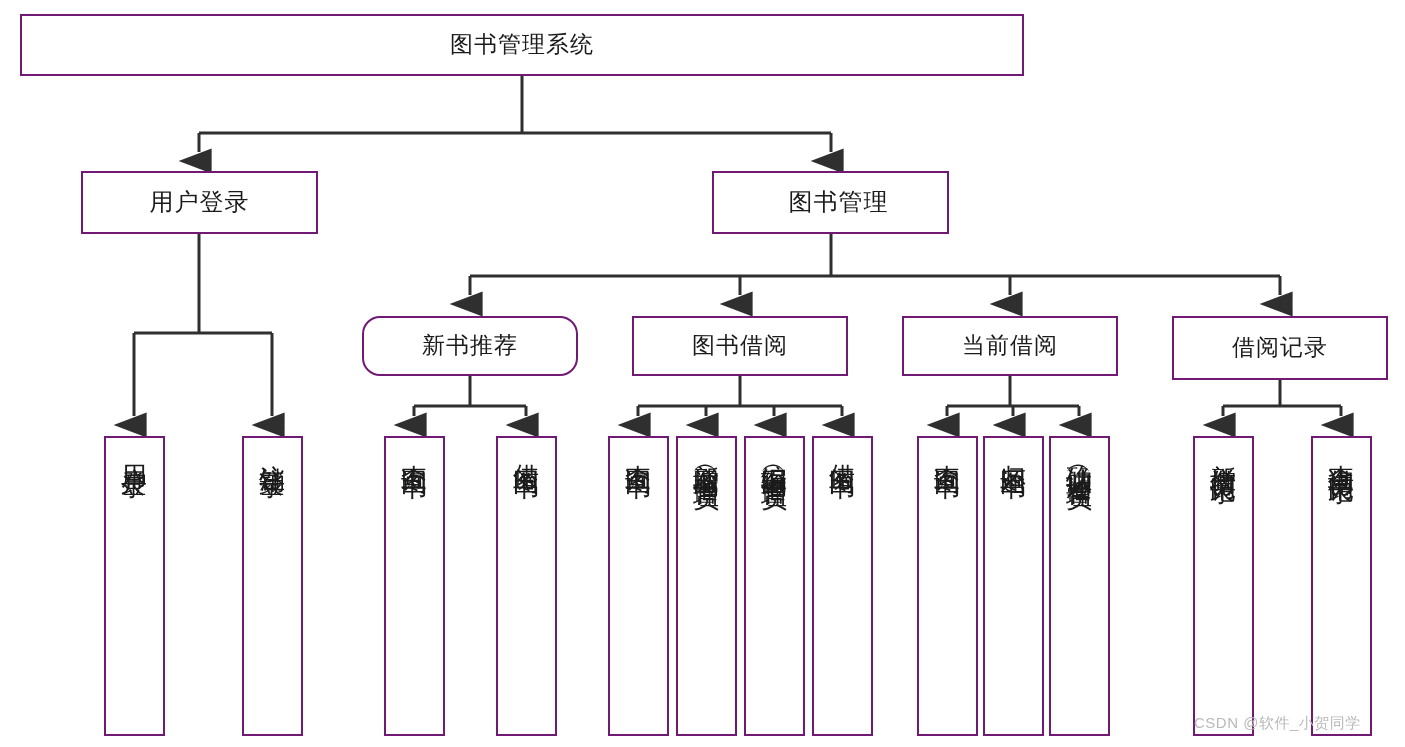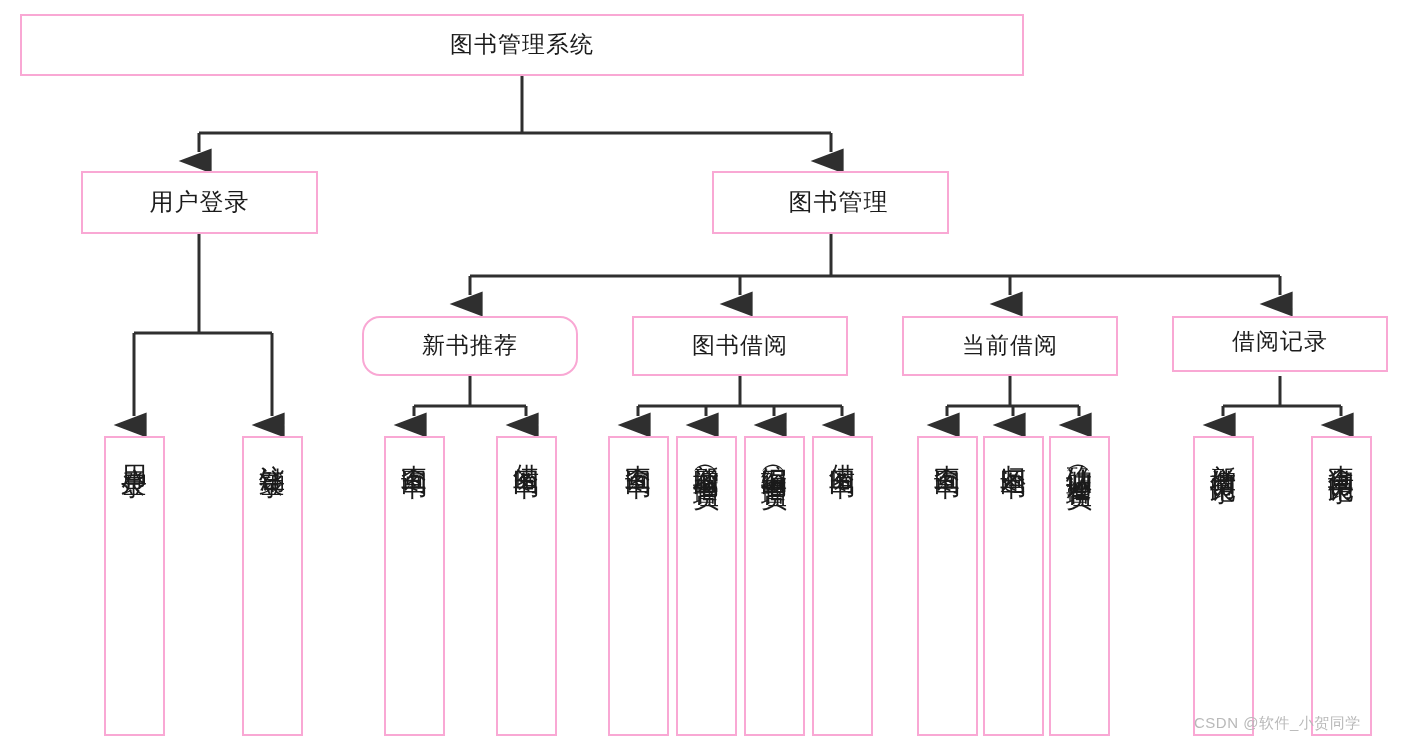--- a/index.html
+++ b/index.html
@@ -17,21 +17,21 @@
   #wires{
     position:absolute;
     left:0; top:0;
     width:1405px; height:747px;
     pointer-events:none;
   }
   .node{
     position:absolute;
     box-sizing:border-box;
     background:#ffffff;
-    border:2px solid #f9a8d4;
+    border:2px solid #701a75;
     display:flex;
     align-items:center;
     justify-content:center;
     color:#1b1b1b;
     z-index:2;
   }
   .node .label{
     display:block;
     line-height:1.18;
     letter-spacing:1px;
@@ -137,21 +137,21 @@
 
   <div class="node horiz" style="left:362px; top:316px; width:216px; height:60px;border-radius:18px;">
     <span class="label">新书推荐</span>
   </div>
   <div class="node horiz" style="left:902px; top:316px; width:216px; height:60px;">
     <span class="label">当前借阅</span>
   </div>
   <div class="node horiz" style="left:632px; top:316px; width:216px; height:60px;">
     <span class="label">图书借阅</span>
   </div>
-  <div class="node horiz" style="left:1172px; top:316px; width:216px; height:56px;font-family:Liberation Mono, monospace;">
+  <div class="node horiz" style="left:1172px; top:316px; width:216px; height:64px;">
     <span class="label">借阅记录</span>
   </div>
 
   <div class="node vert" style="left:104px; top:436px; width:61px; height:300px;">
     <span class="label">用户登录</span>
   </div>
   <div class="node vert" style="left:242px; top:436px; width:61px; height:300px;">
     <span class="label">注销登录</span>
   </div>
 

